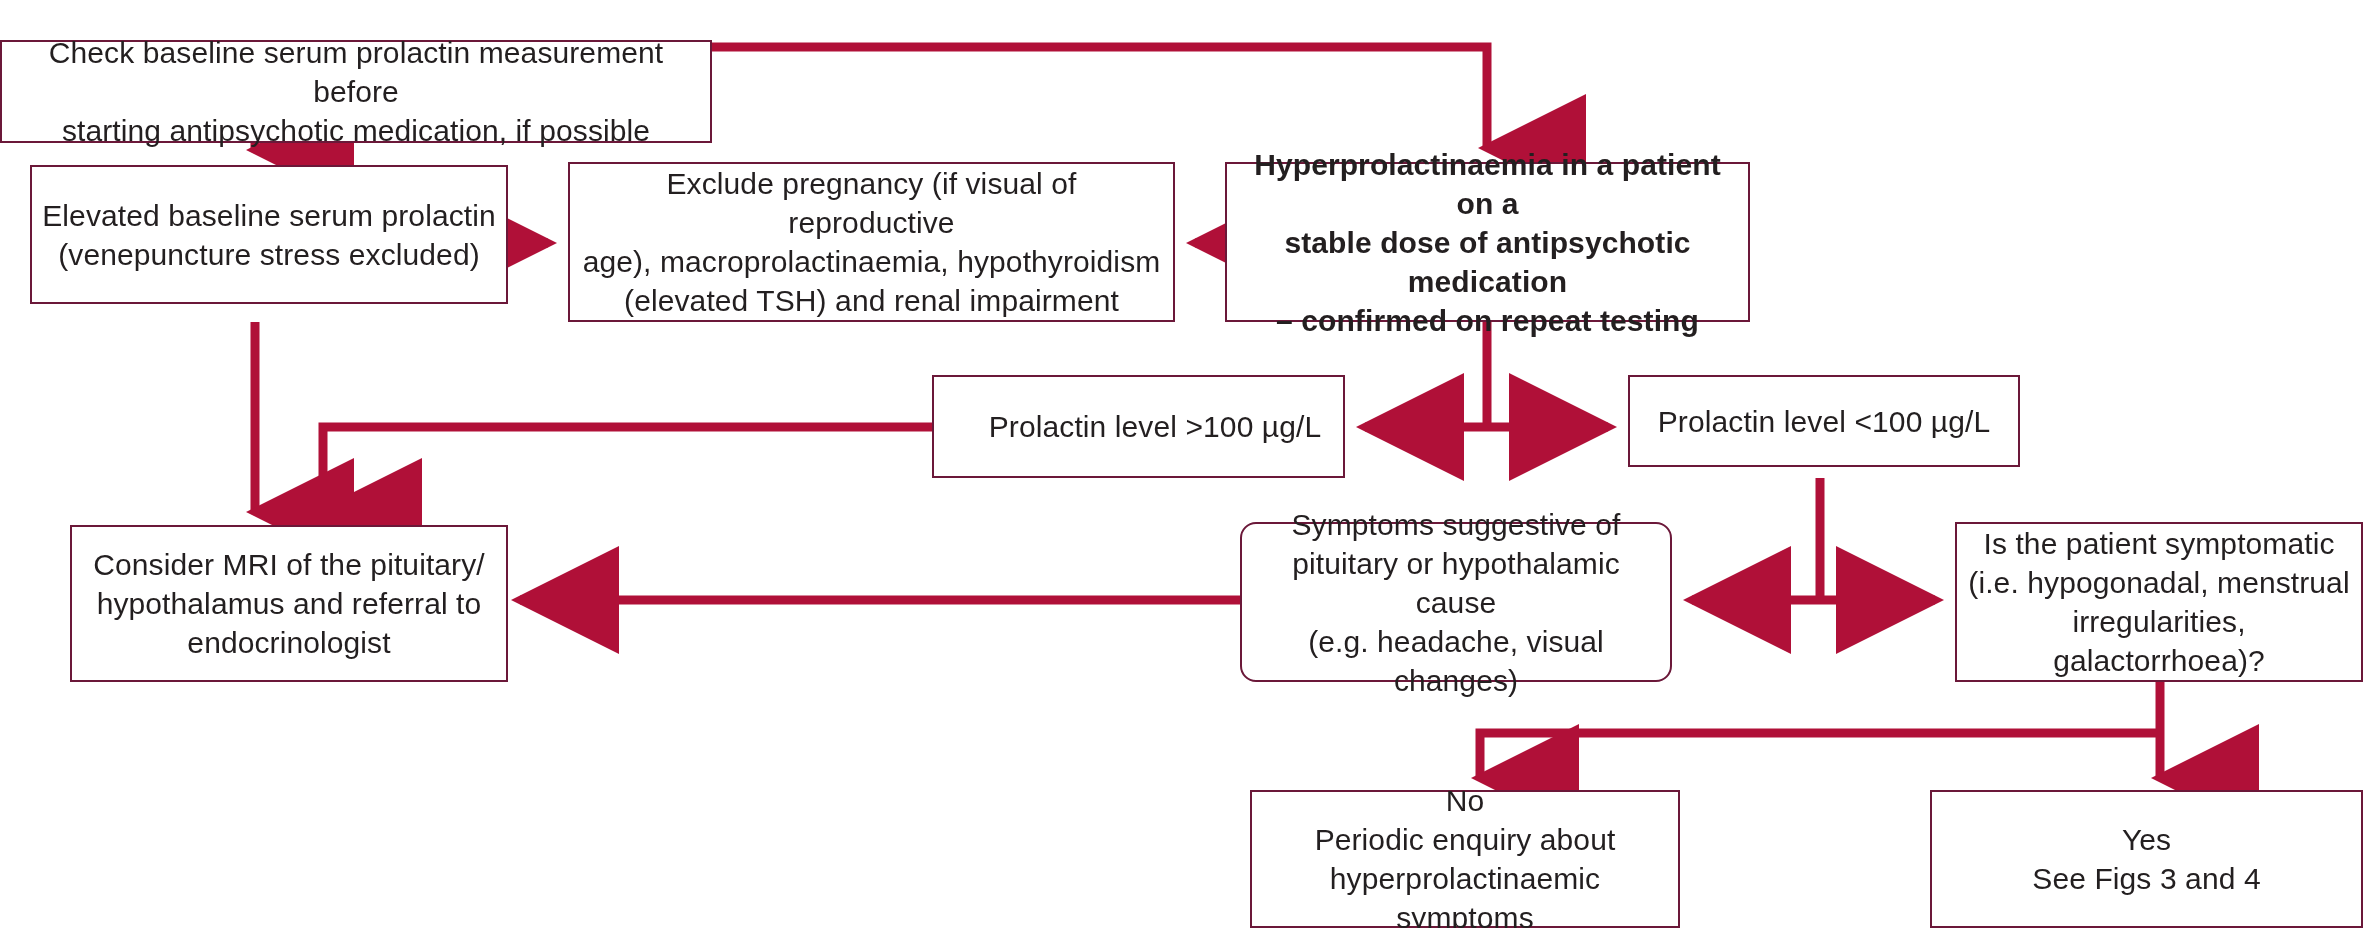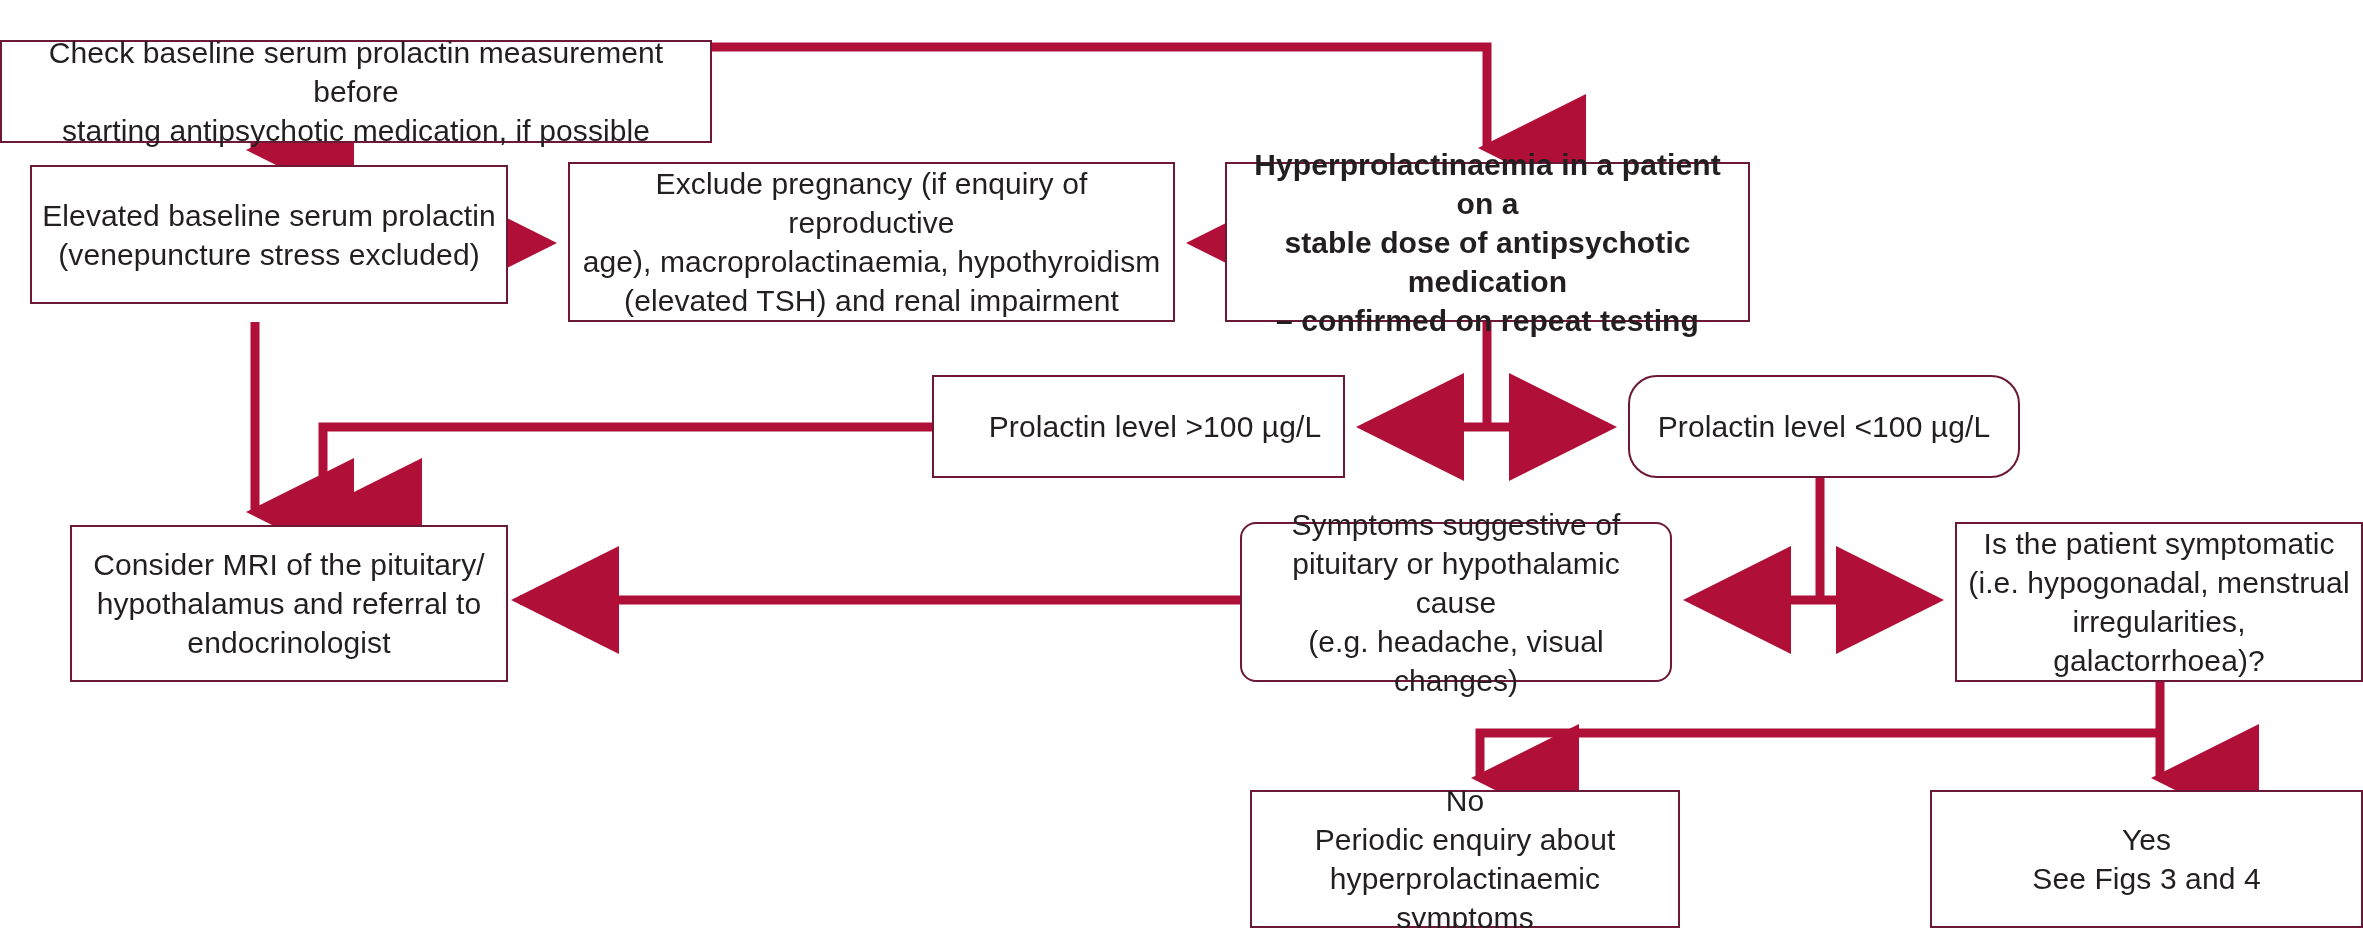--- a/index.html
+++ b/index.html
@@ -97,36 +97,36 @@
     <span class="txt">Check baseline serum prolactin measurement before
 starting antipsychotic medication, if possible</span>
   </div>
 
   <div class="node" style="left:30px; top:165px; width:478px; height:139px;">
     <span class="txt">Elevated baseline serum prolactin
 (venepuncture stress excluded)</span>
   </div>
 
   <div class="node" style="left:568px; top:162px; width:607px; height:160px;">
-    <span class="txt">Exclude pregnancy (if enquiry of reproductive
+    <span class="txt">Exclude pregnancy (if visual of reproductive
 age), macroprolactinaemia, hypothyroidism
 (elevated TSH) and renal impairment</span>
   </div>
 
   <div class="node" style="left:1225px; top:162px; width:525px; height:160px;font-weight:bold;">
     <span class="txt">Hyperprolactinaemia in a patient on a
 stable dose of antipsychotic medication
 – confirmed on repeat testing</span>
   </div>
 
   <div class="node" style="left:932px; top:375px; width:413px; height:103px;padding-left:43px;">
     <span class="txt">Prolactin level &gt;100 µg/L</span>
   </div>
 
-  <div class="node" style="left:1628px; top:375px; width:392px; height:103px;border-radius:29px;">
+  <div class="node" style="left:1628px; top:375px; width:392px; height:92px;">
     <span class="txt">Prolactin level &lt;100 µg/L</span>
   </div>
 
   <div class="node" style="left:62px; top:525px; width:438px; height:157px;margin-left:8px;">
     <span class="txt">Consider MRI of the pituitary/
 hypothalamus and referral to
 endocrinologist</span>
   </div>
 
   <div class="node" style="left:1240px; top:522px; width:432px; height:160px;border-radius:16px;">

